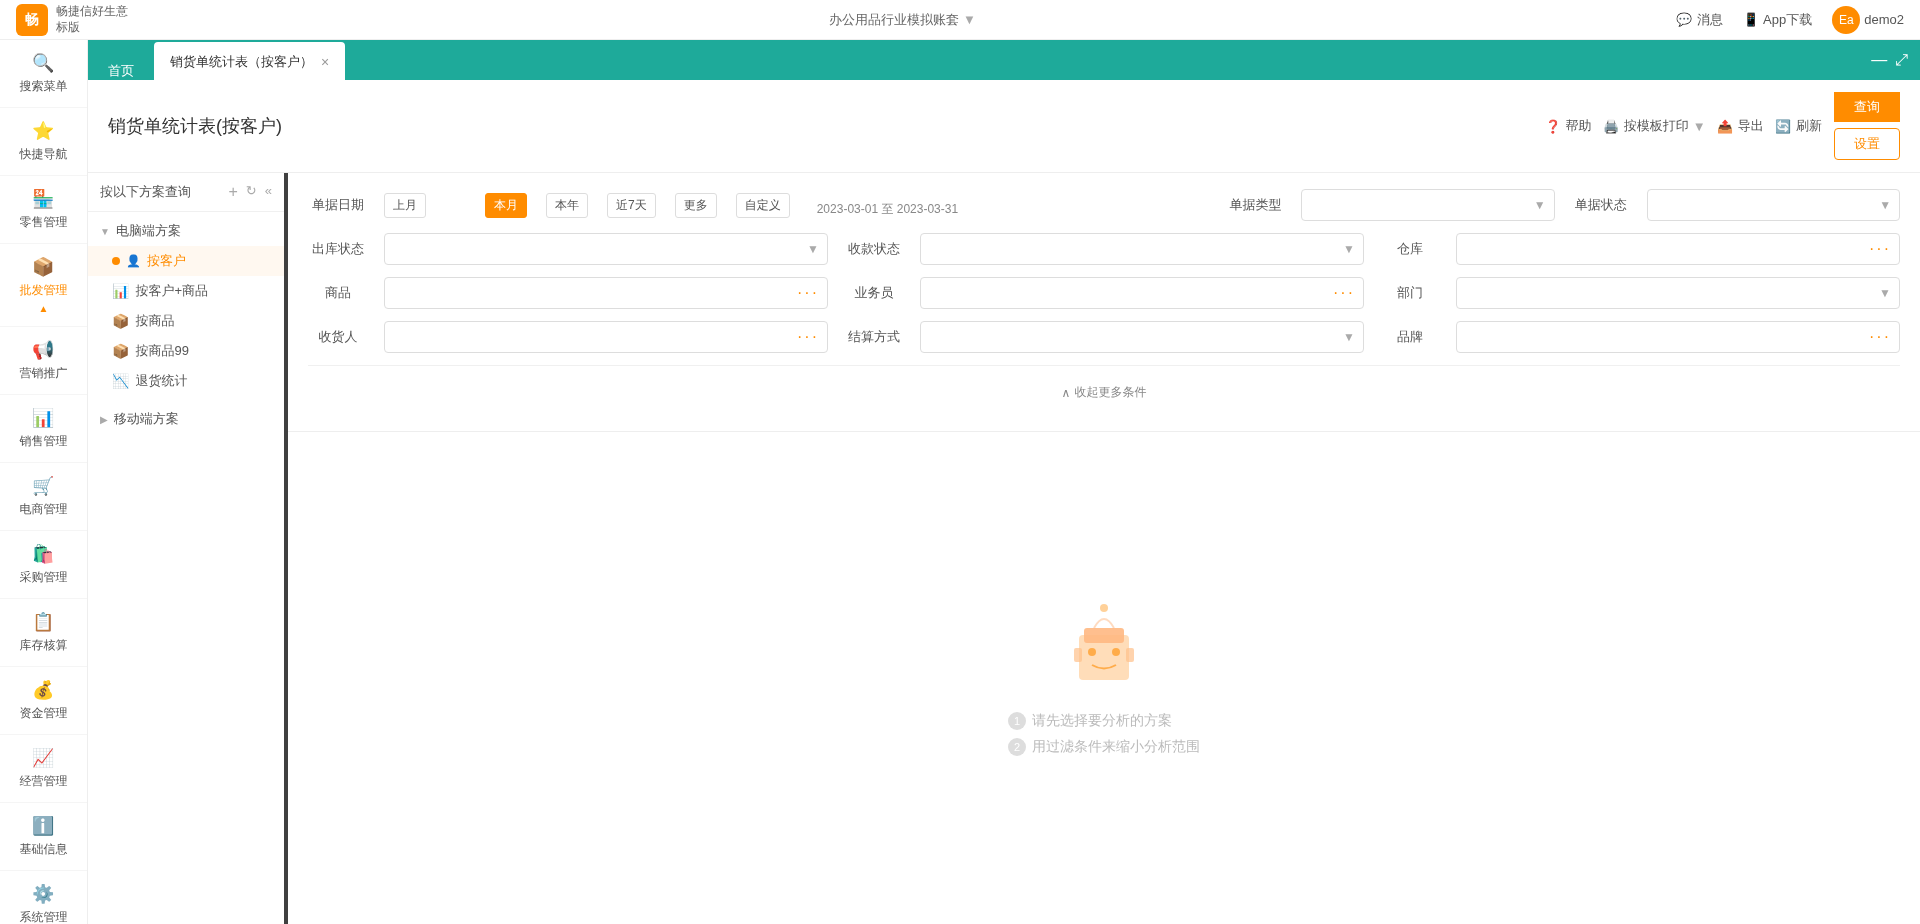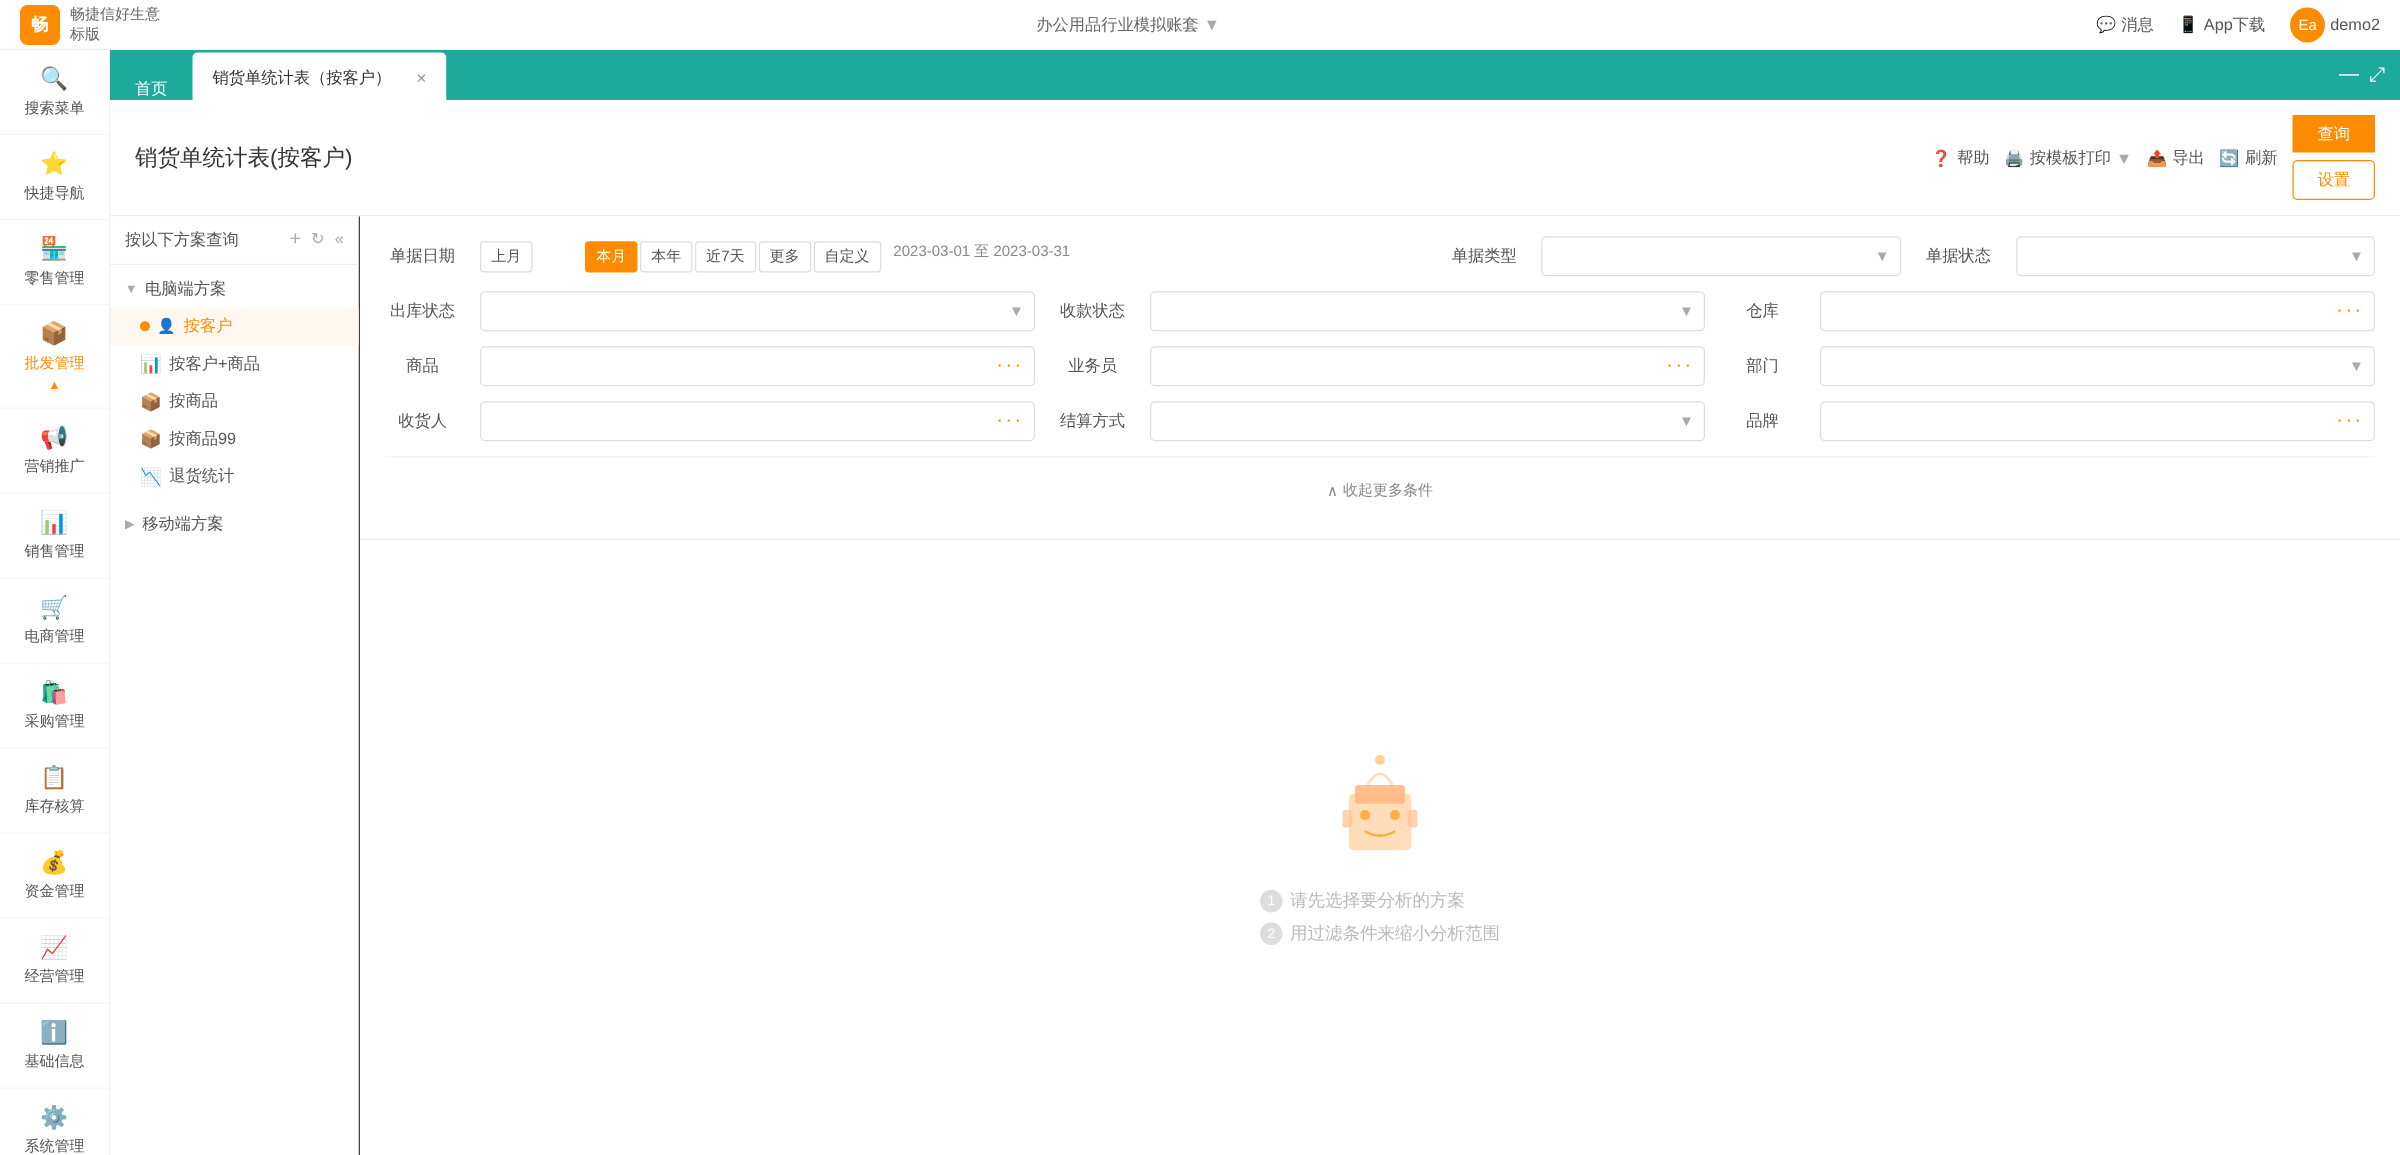--- a/index.html
+++ b/index.html
@@ -131,21 +131,21 @@
       cursor: pointer;
       font-size: 13px;
     }
     .tab-active {
       background: white;
       color: #333;
       padding: 0 16px;
       height: 40px;
       display: flex;
       align-items: center;
-      gap: 20px;
+      gap: 8px;
       cursor: pointer;
       font-size: 13px;
       border-radius: 4px 4px 0 0;
       margin-top: 4px;
     }
     .tab-close {
       color: #999;
       font-size: 14px;
       line-height: 1;
     }
@@ -222,21 +222,21 @@
     .split-layout {
       display: flex;
       flex: 1;
       overflow: hidden;
     }
 
     
     .left-panel {
       width: 200px;
       background: white;
-      border-right: 1px solid #404040;
+      border-right: 4px solid #404040;
       flex-shrink: 0;
       overflow-y: auto;
     }
     .left-panel-header {
       padding: 10px 12px;
       display: flex;
       align-items: center;
       justify-content: space-between;
       border-bottom: 1px solid #f0f0f0;
       font-size: 13px;
@@ -305,22 +305,22 @@
     .filter-row:last-child { margin-bottom: 0; }
     .filter-label {
       color: #555;
       font-size: 13px;
       white-space: nowrap;
       min-width: 60px;
       text-align: center;
     }
     .filter-date-group {
       display: flex;
-      align-items: flex-start;
-      gap: 2px;
+      align-items: flex-end;
+      gap: 19px;
     }
     .date-btn {
       padding: 3px 8px;
       border: 1px solid #ddd;
       border-radius: 3px;
       cursor: pointer;
       font-size: 12px;
       color: #555;
       background: white;
     }

